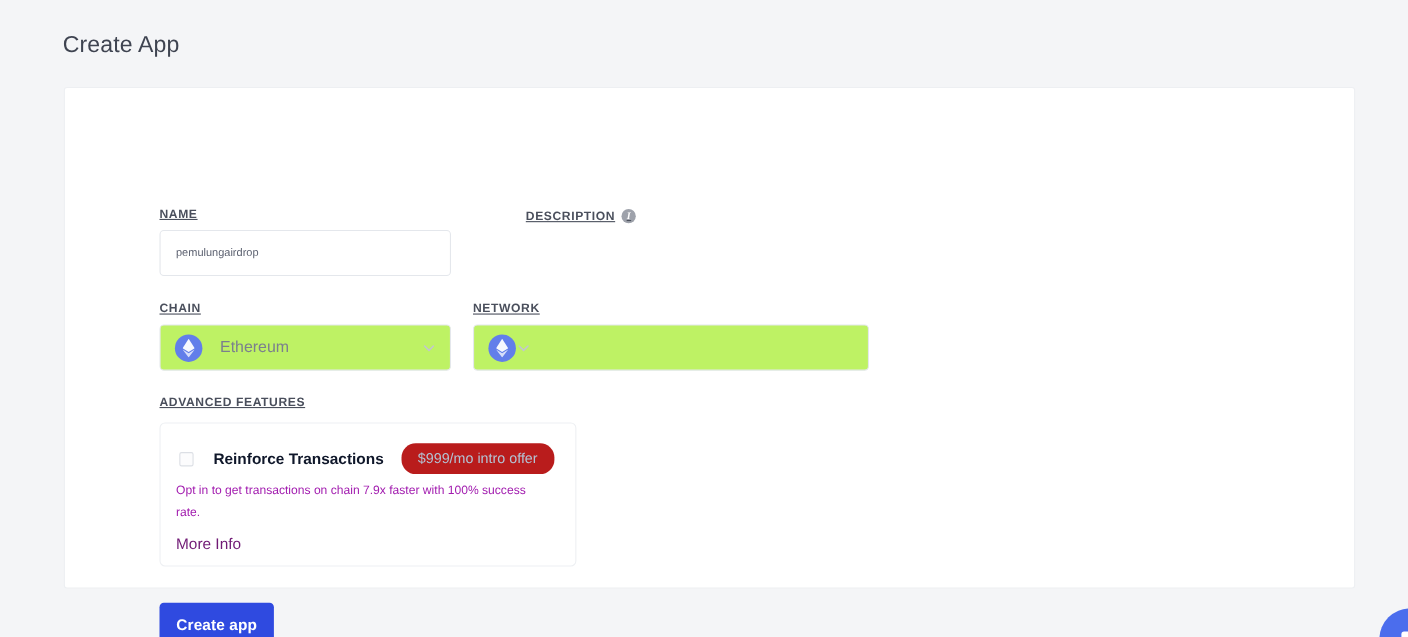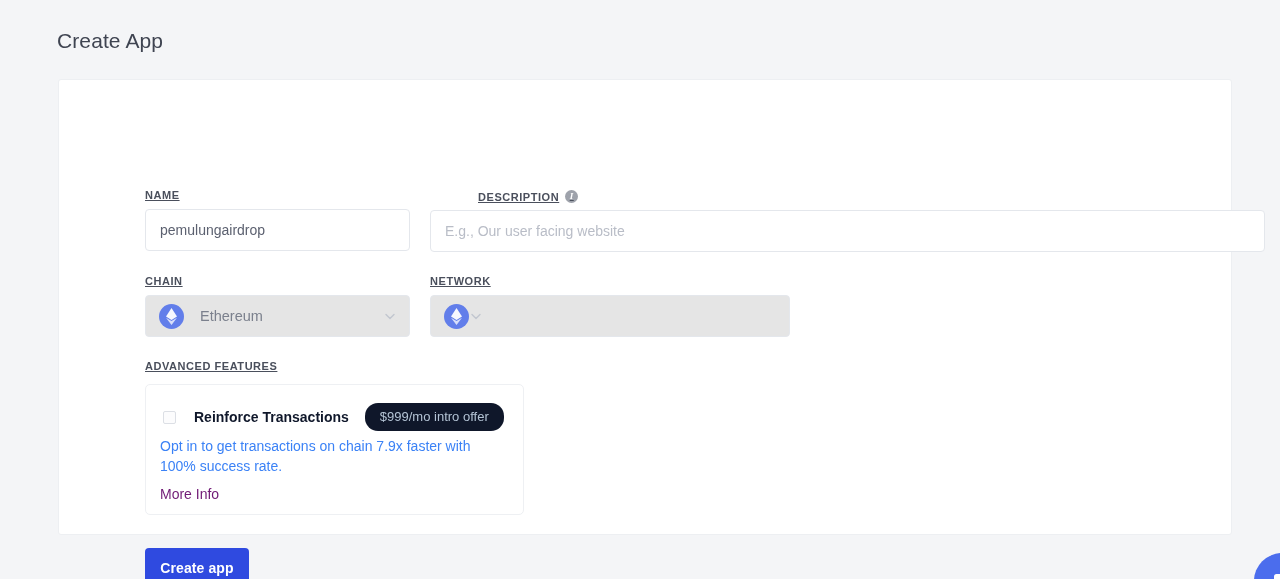--- a/index.html
+++ b/index.html
@@ -65,35 +65,35 @@
     text-align: center;
     display: inline-block;
     font-family: "Liberation Serif", serif;
   }
 
   .text-input {
     position: absolute;
     background: #ffffff;
     border: 1px solid #e4e7ec;
     border-radius: 4px;
-    font-size: 14px;
+    font-size: 10px;
     font-family: "Liberation Sans", sans-serif;
     color: #5c6170;
     padding: 0 14px;
     outline: none;
   }
   .text-input::placeholder { color: #b9bdc7; }
 
   #name-input  { left: 86px;  top: 129px; width: 265px; height: 42px; }
   #desc-input  { left: 371px; top: 130px; width: 835px; height: 42px; }
 
   
   .select {
     position: absolute;
-    background: #e5e5e5;
+    background: #bef264;
     border: 1px solid #e4e7ec;
     border-radius: 4px;
     height: 42px;
     display: flex;
     align-items: center;
     padding: 0 12px 0 13px;
     cursor: pointer;
   }
   #chain-select   { left: 86px;  top: 215px; width: 265px; }
   #network-select { left: 371px; top: 215px; width: 360px; }
@@ -158,36 +158,36 @@
   .adv-title {
     margin-left: 18px;
     font-size: 14px;
     font-weight: 700;
     color: #0f172a;
     white-space: nowrap;
   }
 
   .badge {
     margin-left: 16px;
-    background: #0f172a;
+    background: #b91c1c;
     color: #b3c3d4;
     font-size: 13px;
     border-radius: 13px;
     padding: 6px 15px 7px;
     white-space: nowrap;
   }
 
   .adv-desc {
     position: absolute;
     left: 101px;
     top: 357px;
     width: 340px;
-    font-size: 14px;
+    font-size: 11px;
     line-height: 19.5px;
-    color: #3b82f6;
+    color: #a21caf;
   }
 
   .more-info {
     position: absolute;
     left: 101px;
     top: 406px;
     font-size: 14px;
     color: #701a75;
     text-decoration: none;
     cursor: pointer;
@@ -236,21 +236,20 @@
 
   <div class="field-label" style="left:86px; top:109px;">
     <span>NAME</span>
   </div>
   <input id="name-input" class="text-input" type="text" value="pemulungairdrop" style="">
 
   <div class="field-label" style="left:371px; top:110px;padding-left:48px;">
     <span>DESCRIPTION</span>
     <span class="info-icon">i</span>
   </div>
-  <input id="desc-input" class="text-input" type="text" placeholder="E.g., Our user facing website" style="">
 
   <div class="field-label" style="left:86px; top:195px;">
     <span>CHAIN</span>
   </div>
   <div id="chain-select" class="select">
     <span class="coin-icon">
       <svg width="11" height="17" viewBox="0 0 11 17">
         <polygon points="5.5,0 0,8.6 5.5,11.9 11,8.6" fill="#ffffff" opacity="0.95"></polygon>
         <polygon points="5.5,13.1 0,9.8 5.5,17 11,9.8" fill="#ffffff" opacity="0.75"></polygon>
       </svg>

